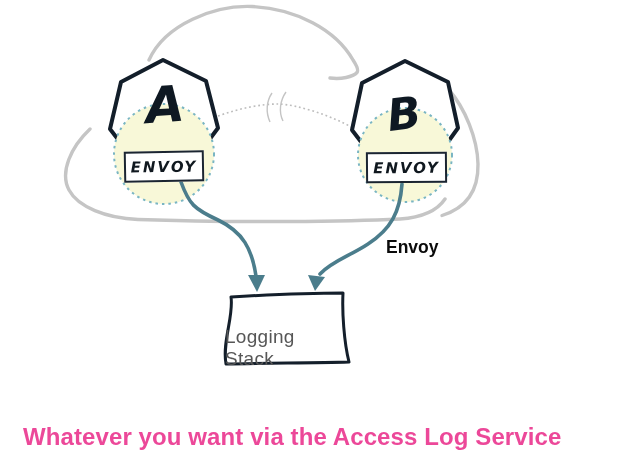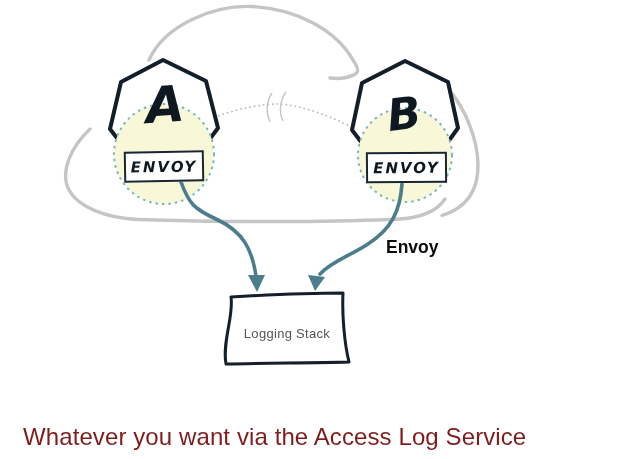--- a/index.html
+++ b/index.html
@@ -16,30 +16,30 @@
   .letter-a{left:138px;top:80px;width:54px;font-size:50px;transform:rotate(-4deg);}
   .letter-b{left:374px;top:92px;width:60px;font-size:44px;transform:rotate(-7deg);}
   .envoy-box{
     background:#ffffff;border:2px solid #1b2531;display:flex;align-items:center;justify-content:center;
     font-family:"DejaVu Sans",sans-serif;font-style:italic;font-weight:700;font-size:15px;
     letter-spacing:2px;color:#10181f;
   }
   .envoy-a{left:124px;top:151px;width:76px;height:27px;transform:rotate(-1deg);}
   .envoy-b{left:366px;top:152px;width:77px;height:27px;transform:rotate(-0.5deg);}
   .logging-label{
-    left:225px;top:326px;width:124px;text-align:center;
-    font-size:13px;color:#565656;letter-spacing:0.3px;
+    left:225px;top:326px;width:124px;text-align:left;
+    font-size:19px;color:#565656;letter-spacing:0.3px;
   }
   .als-annotation{
     left:386px;top:237px;width:235px;
     font-weight:700;font-size:17.5px;color:#0a0a0a;line-height:21px;
   }
   .caption{
     left:23px;top:423px;width:580px;
-    font-size:24px;color:#7f1d1d;font-weight:400;letter-spacing:0.1px;
+    font-size:24px;color:#ec4899;font-weight:700;letter-spacing:0.1px;
   }
 </style>
 </head>
 <body>
 
 <div class="stage">
 
   <svg width="621" height="459" viewBox="0 0 621 459">
 
     <g fill="none" stroke="#c5c5c5" stroke-width="3.4" stroke-linecap="round">

